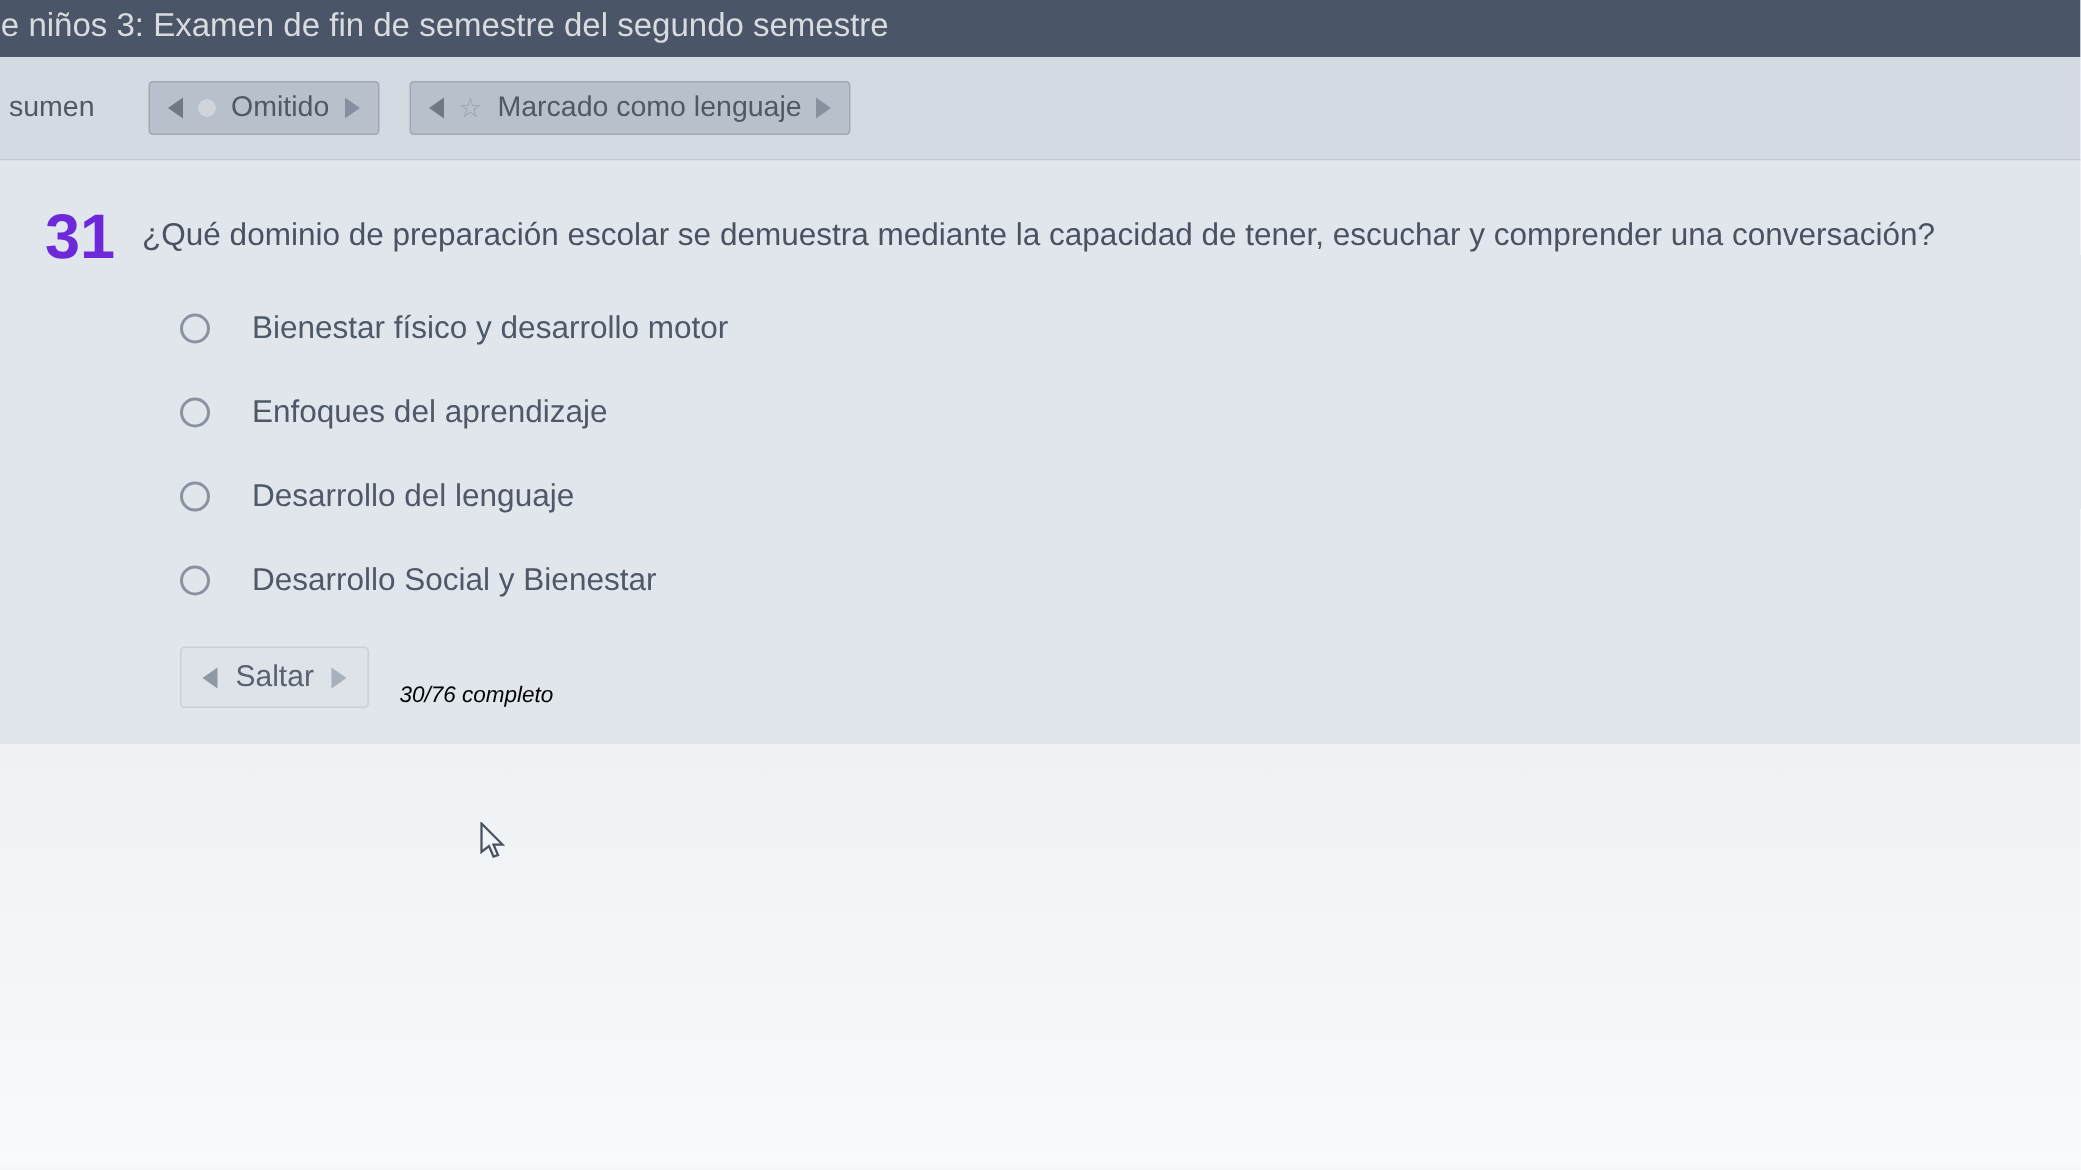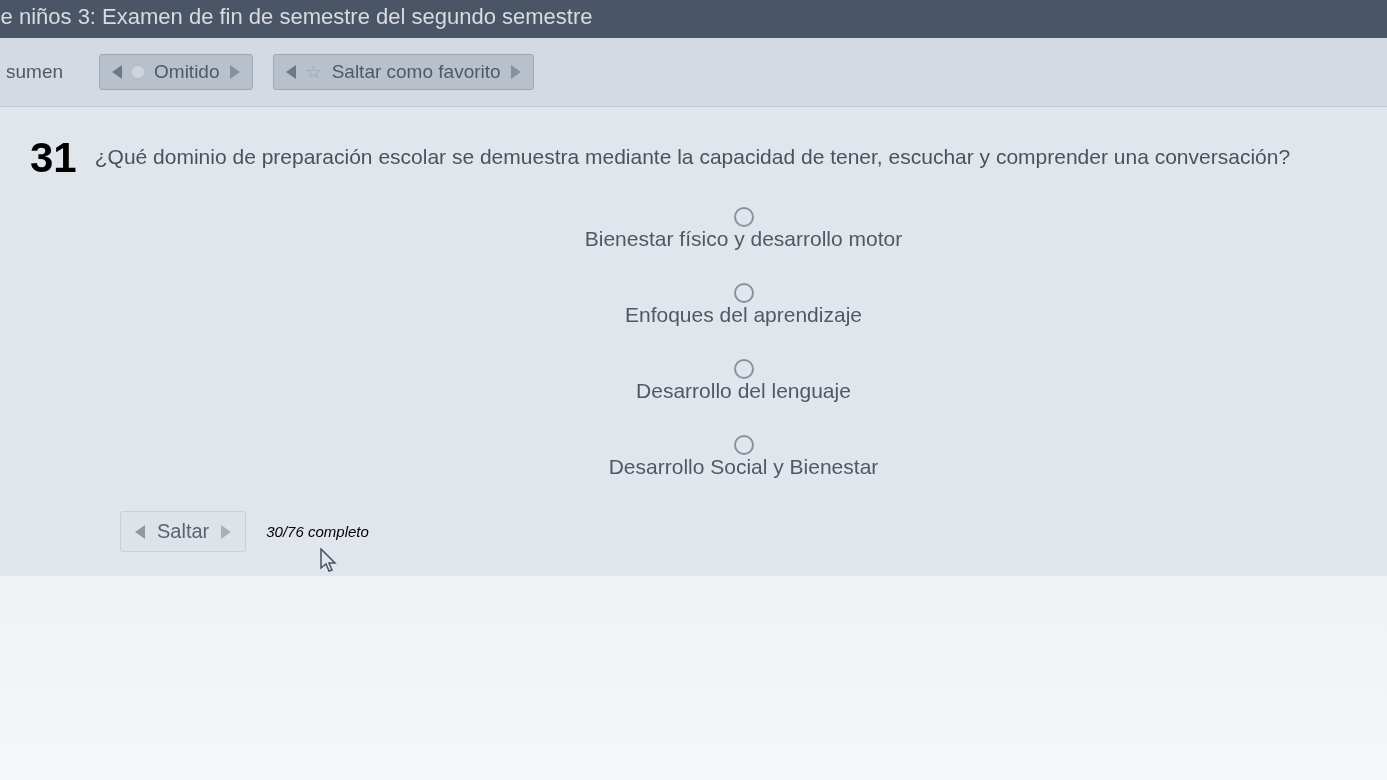--- a/index.html
+++ b/index.html
@@ -99,59 +99,59 @@
     
     .question-row {
       display: flex;
       align-items: flex-start;
       gap: 18px;
     }
     
     .question-number {
       font-size: 42px;
       font-weight: bold;
-      color: #000000;
+      color: #6d28d9;
       line-height: 1;
     }
     
     .question-text {
       font-size: 21px;
       color: #4a5260;
       padding-top: 8px;
     }
     
     .options-list {
       margin-top: 28px;
       margin-left: 90px;
     }
     
     .option-row {
       display: flex;
       align-items: center;
+      gap: 28px;
       margin-bottom: 32px;
       cursor: pointer;
-      flex-direction: column;
     }
     
     .radio-circle {
       width: 20px;
       height: 20px;
       border: 2px solid #8a92a0;
       border-radius: 50%;
       flex-shrink: 0;
     }
     
     .option-label {
       font-size: 21px;
       color: #4f5866;
     }
     
     .footer-row {
       display: flex;
-      align-items: center;
+      align-items: flex-end;
       gap: 20px;
       margin-left: 90px;
       margin-top: 10px;
       padding-bottom: 24px;
     }
     
     .skip-button {
       display: flex;
       align-items: center;
       gap: 12px;
@@ -207,21 +207,21 @@
   <div class="toolbar-item">
     <span class="arrow-icon arrow-left"></span>
     <span class="dot-icon"></span>
     <span>Omitido</span>
     <span class="arrow-icon arrow-right"></span>
   </div>
 
   <div class="toolbar-item">
     <span class="arrow-icon arrow-left"></span>
     <span class="star-icon">☆</span>
-    <span>Saltar como favorito</span>
+    <span>Marcado como lenguaje</span>
     <span class="arrow-icon arrow-right"></span>
   </div>
 </div>
 
 <div class="question-area">
   <div class="question-row">
     <div class="question-number">31</div>
     <div class="question-text">¿Qué dominio de preparación escolar se demuestra mediante la capacidad de tener, escuchar y comprender una conversación?</div>
   </div>
 

